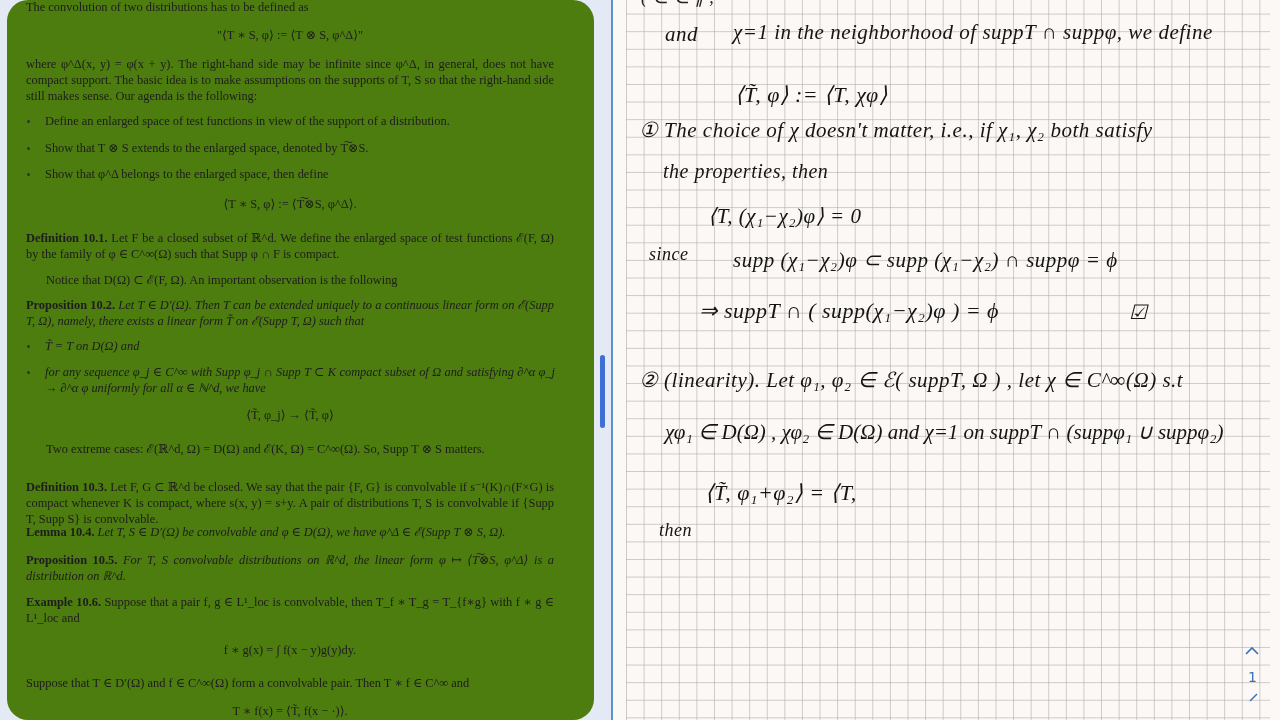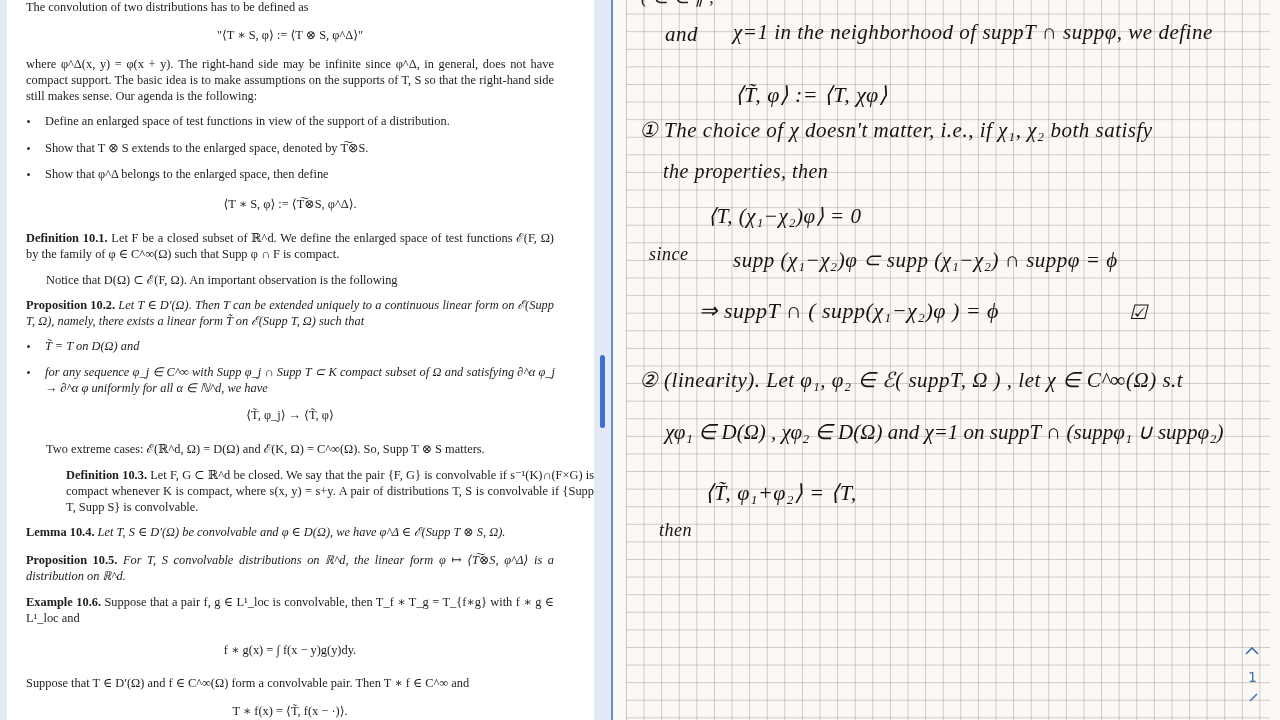--- a/index.html
+++ b/index.html
@@ -1,22 +1,22 @@
 <!DOCTYPE html>
 <html><head>
 <meta charset="utf-8">
 <style>
   html,body{margin:0;padding:0;}
   body{width:1280px;height:720px;overflow:hidden;background:#e3eaf5;position:relative;font-family:"DejaVu Serif","Liberation Serif",serif;}
   .left-gutter{position:absolute;left:0;top:0;width:7px;height:720px;background:#e4eaf4;}
-  .pdf-page{position:absolute;left:7px;top:0;width:587px;height:720px;background:#ffffff;color:#1d1d1d;font-family:"Liberation Serif","DejaVu Serif",serif;font-size:12.4px;line-height:16px;}
+  .pdf-page{position:absolute;left:7px;top:0;width:587px;height:720px;background:#4d7c0f;color:#1d1d1d;font-family:"Liberation Serif","DejaVu Serif",serif;font-size:12.4px;line-height:16px;border-radius:21px;}
   .pdf-page p{margin:0;position:absolute;left:19px;width:528px;text-align:justify;}
   .pdf-page .center{text-align:center;}
   .pdf-page .indent{text-indent:20px;}
-  .pdf-page .bullet{position:absolute;left:38px;width:510px;font-family:Liberation Serif, serif;}
+  .pdf-page .bullet{position:absolute;left:38px;width:510px;}
   .pdf-page .bullet::before{content:"";position:absolute;left:-18px;top:7px;width:3px;height:3px;background:#333;border-radius:50%;}
   .pdf-page b{font-weight:bold;}
   .pdf-page i{font-style:italic;}
   .right-strip{position:absolute;left:594px;top:0;width:17px;height:720px;background:#e3eaf5;}
   .scroll-thumb{position:absolute;left:600px;top:355px;width:5px;height:73px;background:#3d6fd6;border-radius:3px;cursor:pointer;}
   .divider{position:absolute;left:611px;top:0;width:2px;height:720px;background:#5a95c8;}
   .notebook{position:absolute;left:613px;top:0;width:667px;height:720px;background:#fbf8f5;overflow:hidden;}
   .grid{position:absolute;left:13px;top:-4px;width:644px;height:740px;
     background-image:
       linear-gradient(to right, rgba(170,165,160,0.55) 1px, transparent 1px),
@@ -44,21 +44,21 @@
 
   <p style="top:230px;"><b>Definition 10.1.</b><span> Let F be a closed subset of ℝ^d. We define the enlarged space of test functions ℰ(F, Ω) by the family of φ ∈ C^∞(Ω) such that Supp φ ∩ F is compact.</span></p>
   <p class="indent" style="top:272px;">Notice that D(Ω) ⊂ ℰ(F, Ω). An important observation is the following</p>
 
   <p style="top:297px;"><b>Proposition 10.2.</b><i> Let T ∈ D′(Ω). Then T can be extended uniquely to a continuous linear form on ℰ(Supp T, Ω), namely, there exists a linear form T̃ on ℰ(Supp T, Ω) such that</i></p>
   <p class="bullet" style="top:338px;font-style:italic;">T̃ = T on D(Ω) and</p>
   <p class="bullet" style="top:364px;font-style:italic;">for any sequence φ_j ∈ C^∞ with Supp φ_j ∩ Supp T ⊂ K compact subset of Ω and satisfying ∂^α φ_j → ∂^α φ uniformly for all α ∈ ℕ^d, we have</p>
   <p class="center" style="top:407px;">⟨T̃, φ_j⟩ → ⟨T̃, φ⟩</p>
   <p class="indent" style="top:441px;">Two extreme cases: ℰ(ℝ^d, Ω) = D(Ω) and ℰ(K, Ω) = C^∞(Ω). So, Supp T ⊗ S matters.</p>
 
-  <p style="top:467px;margin-left:40px;"><b>Definition 10.3.</b><span> Let F, G ⊂ ℝ^d be closed. We say that the pair {F, G} is convolvable if s⁻¹(K)∩(F×G) is compact whenever K is compact, where s(x, y) = s+y. A pair of distributions T, S is convolvable if {Supp T, Supp S} is convolvable.</span></p>
+  <p style="top:479px;"><b>Definition 10.3.</b><span> Let F, G ⊂ ℝ^d be closed. We say that the pair {F, G} is convolvable if s⁻¹(K)∩(F×G) is compact whenever K is compact, where s(x, y) = s+y. A pair of distributions T, S is convolvable if {Supp T, Supp S} is convolvable.</span></p>
   <p style="top:524px;"><b>Lemma 10.4.</b><i> Let T, S ∈ D′(Ω) be convolvable and φ ∈ D(Ω), we have φ^Δ ∈ ℰ(Supp T ⊗ S, Ω).</i></p>
   <p style="top:552px;"><b>Proposition 10.5.</b><i> For T, S convolvable distributions on ℝ^d, the linear form φ ↦ ⟨T͠⊗S, φ^Δ⟩ is a distribution on ℝ^d.</i></p>
   <p style="top:594px;"><b>Example 10.6.</b><span> Suppose that a pair f, g ∈ L¹_loc is convolvable, then T_f ∗ T_g = T_{f∗g} with f ∗ g ∈ L¹_loc and</span></p>
   <p class="center" style="top:642px;">f ∗ g(x) = ∫ f(x − y)g(y)dy.</p>
   <p style="top:675px;">Suppose that T ∈ D′(Ω) and f ∈ C^∞(Ω) form a convolvable pair. Then T ∗ f ∈ C^∞ and</p>
   <p class="center" style="top:703px;">T ∗ f(x) = ⟨T̃, f(x − ·)⟩.</p>
 </div>
 
 <div class="right-strip"></div>
 <div class="scroll-thumb"></div>

